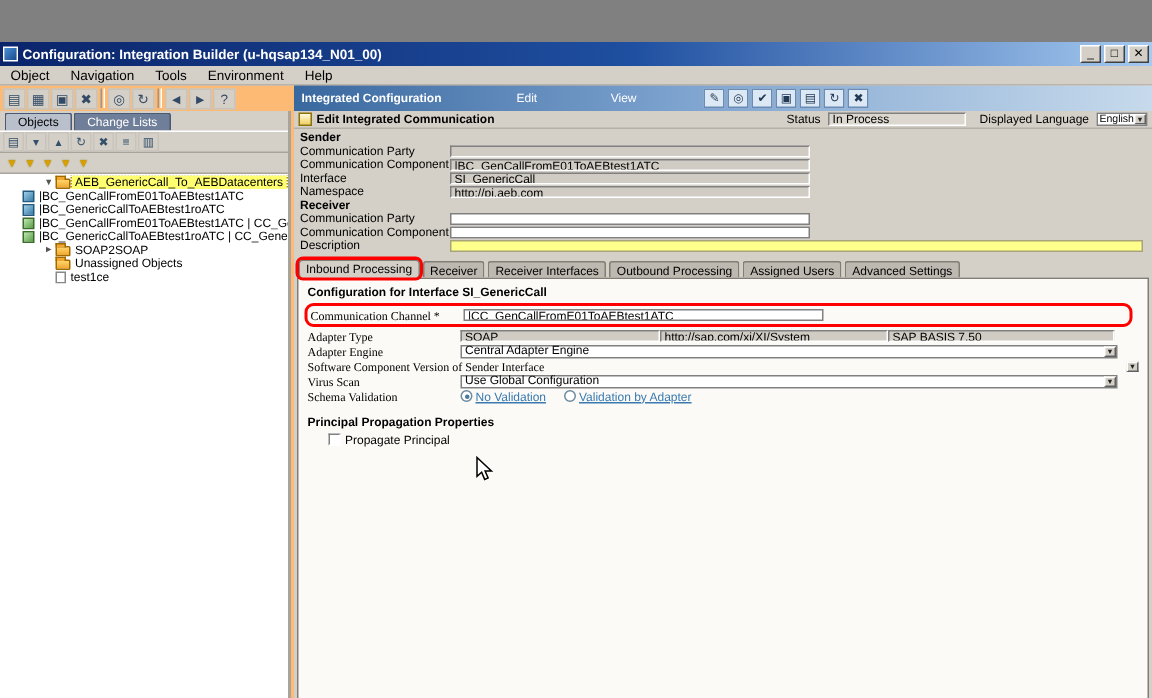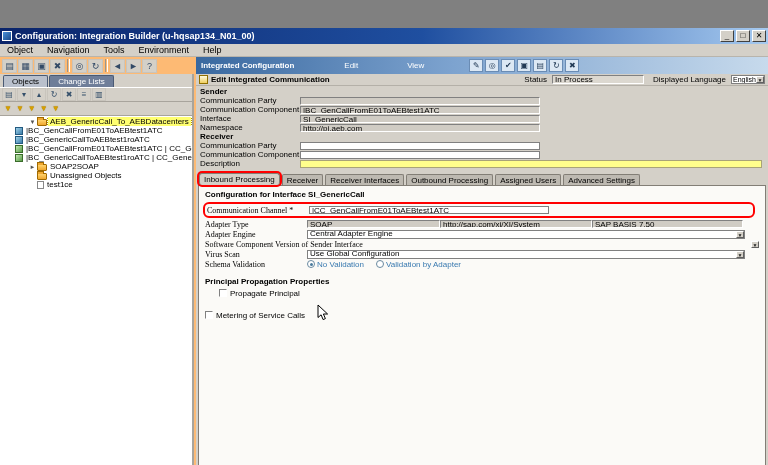--- a/index.html
+++ b/index.html
@@ -86,21 +86,21 @@
   .clabel{width:102px;font-size:8px;flex:none;white-space:nowrap;font-family:Liberation Serif, serif;}
   .clabel.auto{width:auto;margin-right:4px;}
   .cspacer{flex:1;}
   .seg1{width:133px;}
   .seg2{width:152px;}
   .seg3{width:151px;}
   .ddfield{width:438px;height:9px;display:flex;align-items:center;background:#fff;border:1px solid #808080;font-size:8px;}
   .ddfield .txt{flex:1;padding-left:2px;line-height:8px;white-space:nowrap;overflow:hidden;}
   .radio{width:8px;height:8px;border-radius:50%;border:1px solid #6a8aa0;background:#fff;display:inline-block;position:relative;margin-right:2px;flex:none;}
   .radio.sel::after{content:"";position:absolute;left:2px;top:2px;width:3px;height:3px;border-radius:50%;background:#4a7a9b;}
-  .ropt{font-size:8px;color:#3a7ab0;margin-right:12px;display:flex;align-items:center;}
+  .ropt{font-size:8px;color:#3a7ab0;margin-right:12px;display:flex;align-items:center;text-decoration:underline;}
   .psec-h{font-size:8px;font-weight:bold;margin:8px 0 3px;}
   .cb-row{display:flex;height:10px;margin-left:14px;}
   .cb-row.metering{margin-top:12px;margin-left:0;}
   .cbox{width:8px;height:8px;background:#fff;border:1px solid;border-color:#808080 #fff #fff #808080;display:inline-block;margin-right:3px;flex:none;}
   .cb-label{font-size:8px;}
 
   
   .bottom-bar{position:absolute;left:0;top:456px;width:768px;height:9px;background:#d4d0c8;border-top:1px solid #fff;display:flex;align-items:center;}
   .task-group{margin-left:199px;display:flex;gap:3px;height:8px;}
   .task{display:flex;align-items:center;gap:2px;font-size:7px;line-height:7px;padding:0 2px;background:#c6c2ba;border:1px solid #8a867e;white-space:nowrap;overflow:hidden;}
@@ -334,24 +334,20 @@
         </span>
       </div>
 
       <div class="psec-h">Principal Propagation Properties</div>
 
       <div class="cb-row">
         <span class="cbox"></span>
         <span class="cb-label">Propagate Principal</span>
       </div>
 
-      <div class="cb-row metering">
-        <span class="cbox"></span>
-        <span class="cb-label">Metering of Service Calls</span>
-      </div>
     </div>
   </div>
 
   <div class="bottom-bar">
     <div class="task-group">
       <span class="task t1">
         <span class="task-icon"></span>
         <span>|BC_GenCallFromE01ToAEBtest1ATC | CC_GenCallFromE01ToAEBtest1ATC...</span>
       </span>
       <span class="task t2">

